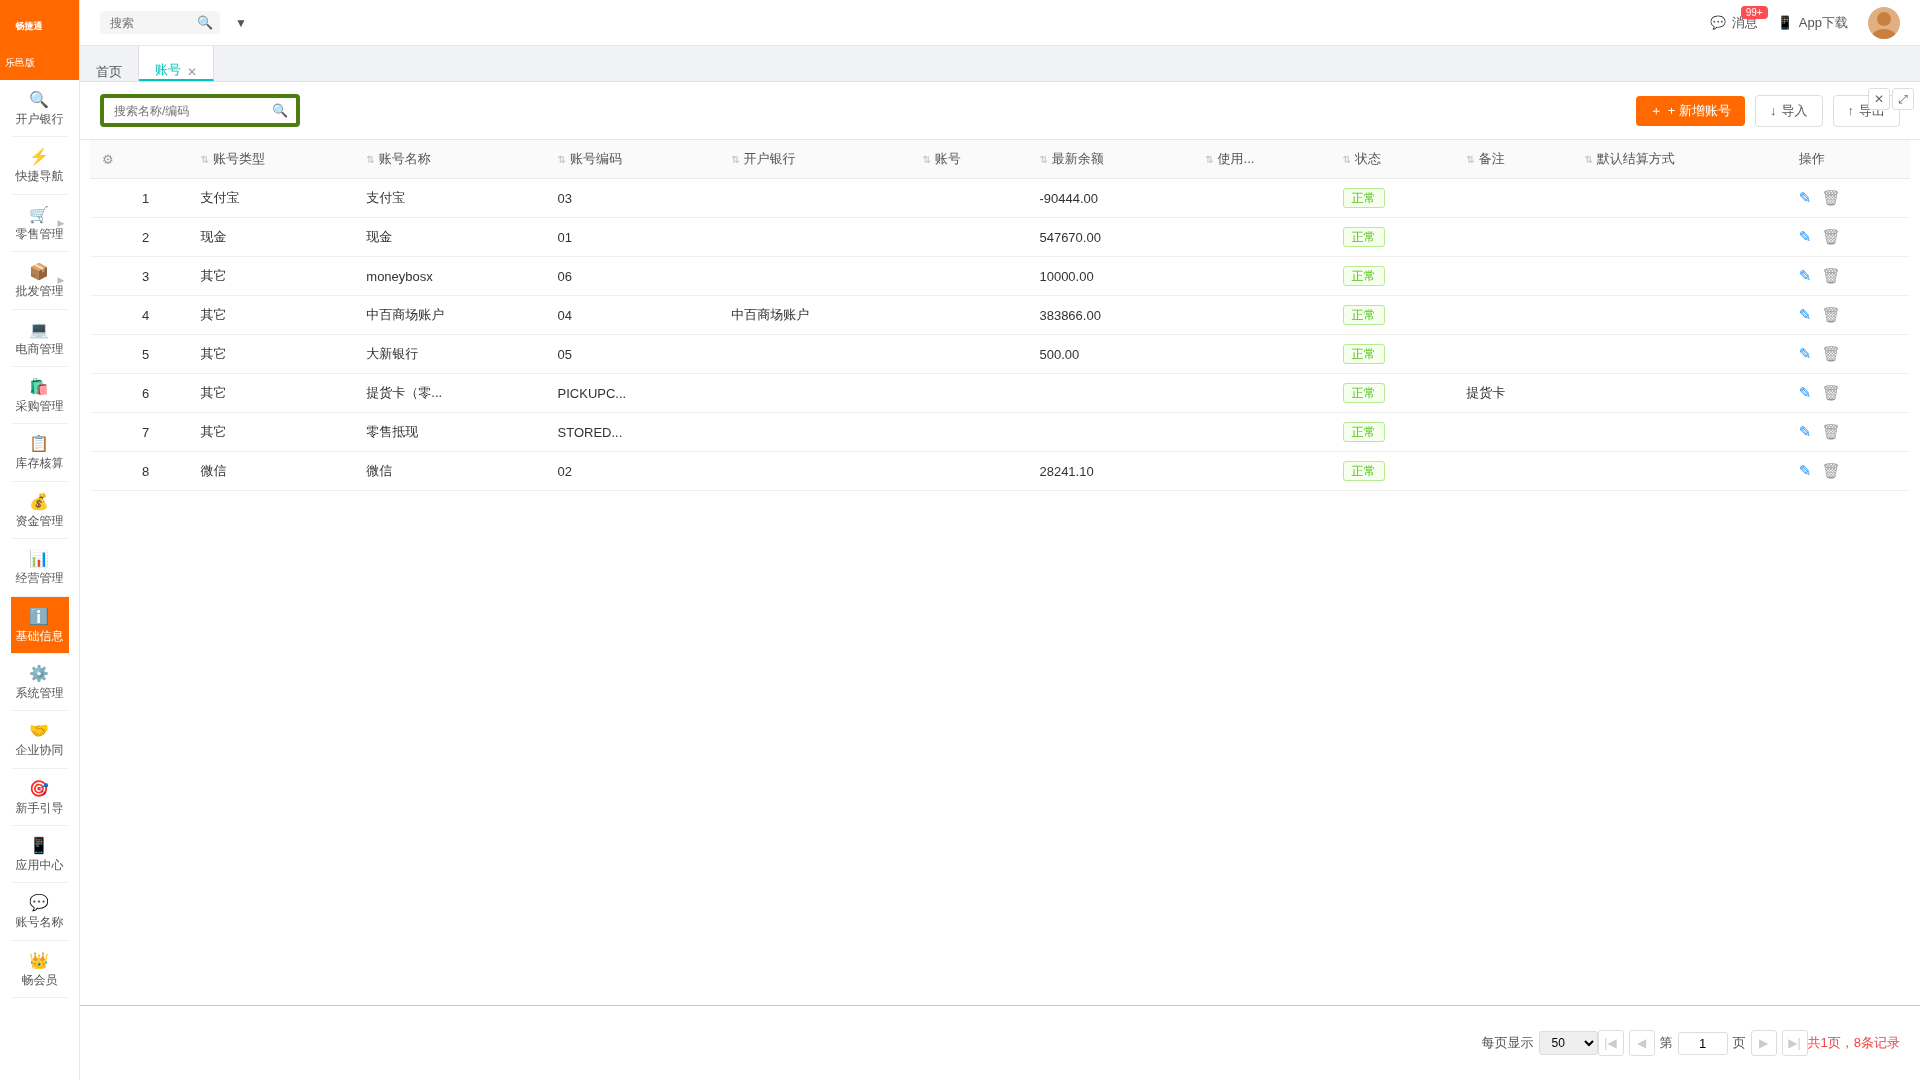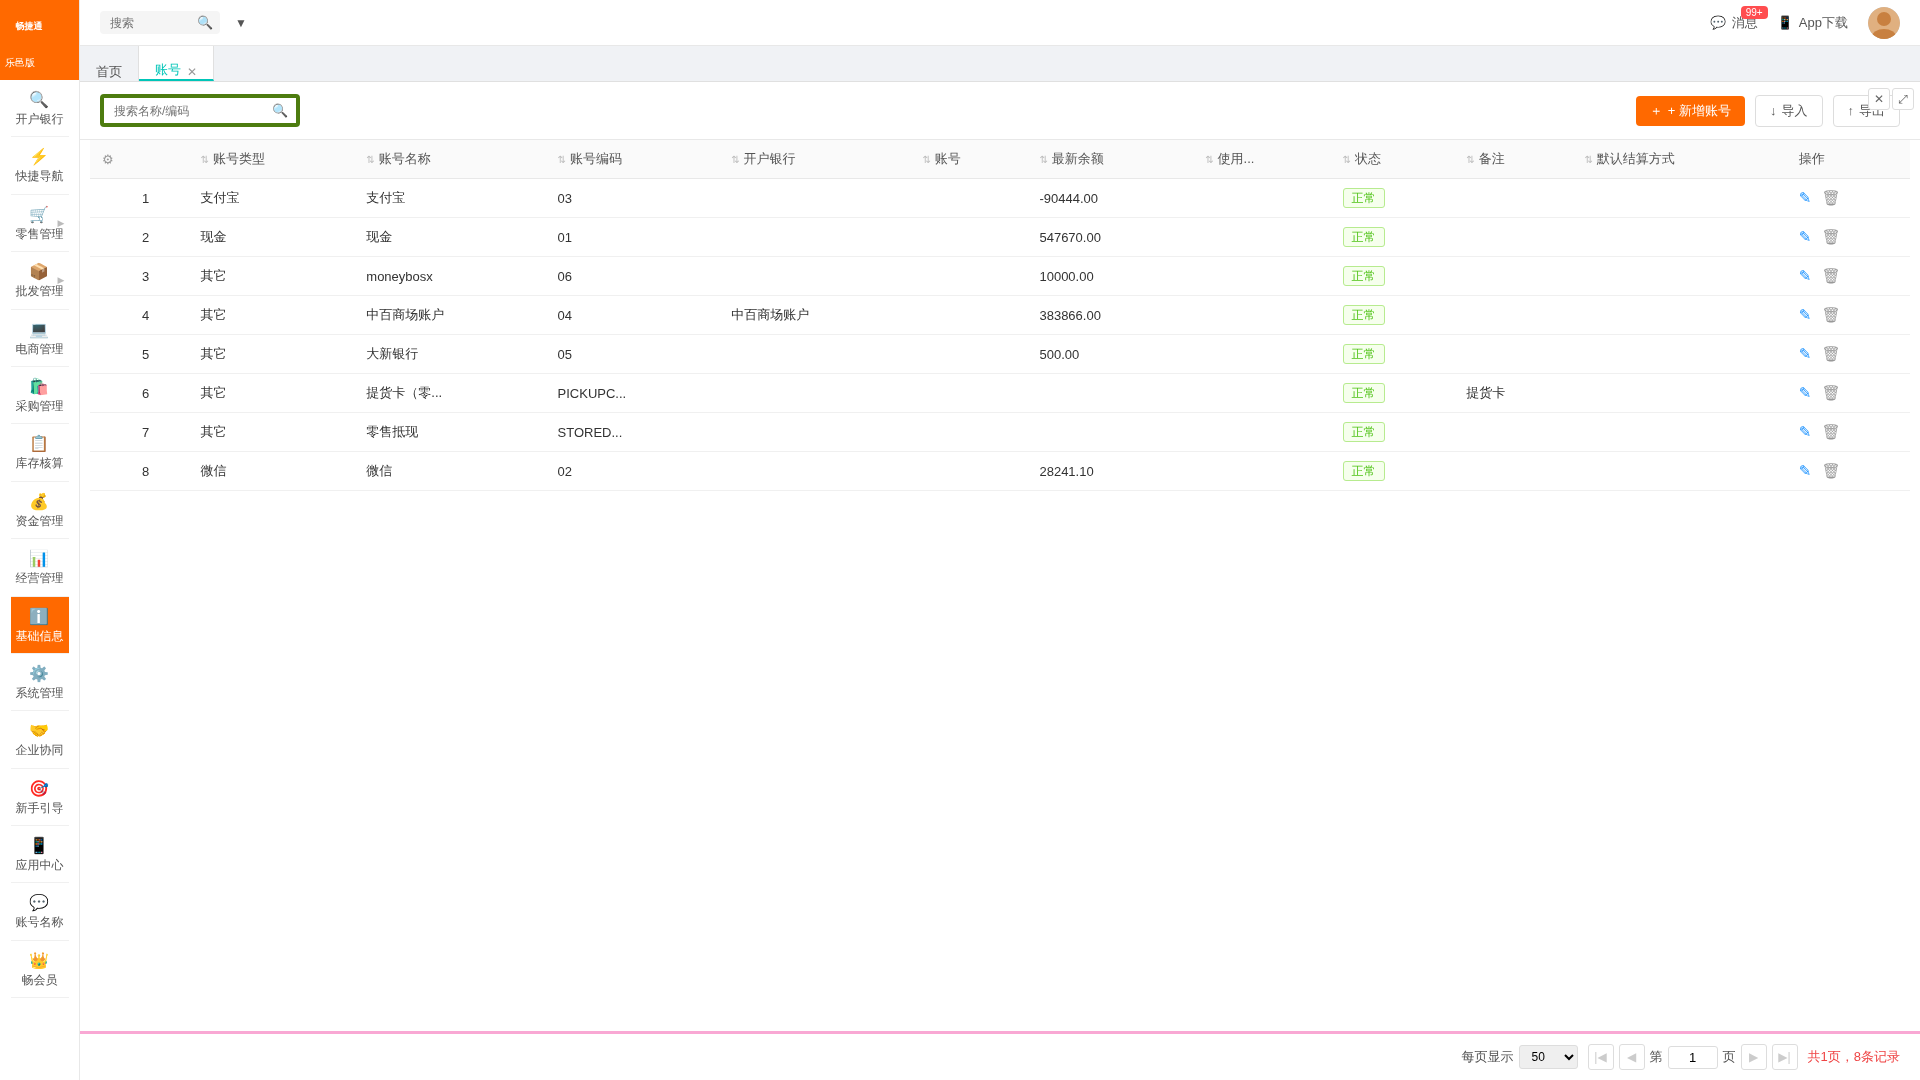--- a/index.html
+++ b/index.html
@@ -305,23 +305,23 @@
       align-items: center;
     }
     .action-edit { color: #1890ff; cursor: pointer; font-size: 15px; }
     .action-delete { color: #999; cursor: pointer; font-size: 15px; }
 
     
     .pagination {
       display: flex;
       align-items: center;
       justify-content: flex-end;
-      padding: 10px 20px;
-      border-top: 3px solid #f9a8d4;
-      gap: 10px;
+      padding: 24px 20px;
+      border-top: 1px solid #f9a8d4;
+      gap: 0;
       font-size: 13px;
       color: #555;
       flex-shrink: 0;
     }
     .page-size-select {
       display: flex;
       align-items: center;
       gap: 5px;
     }
     .page-select {

